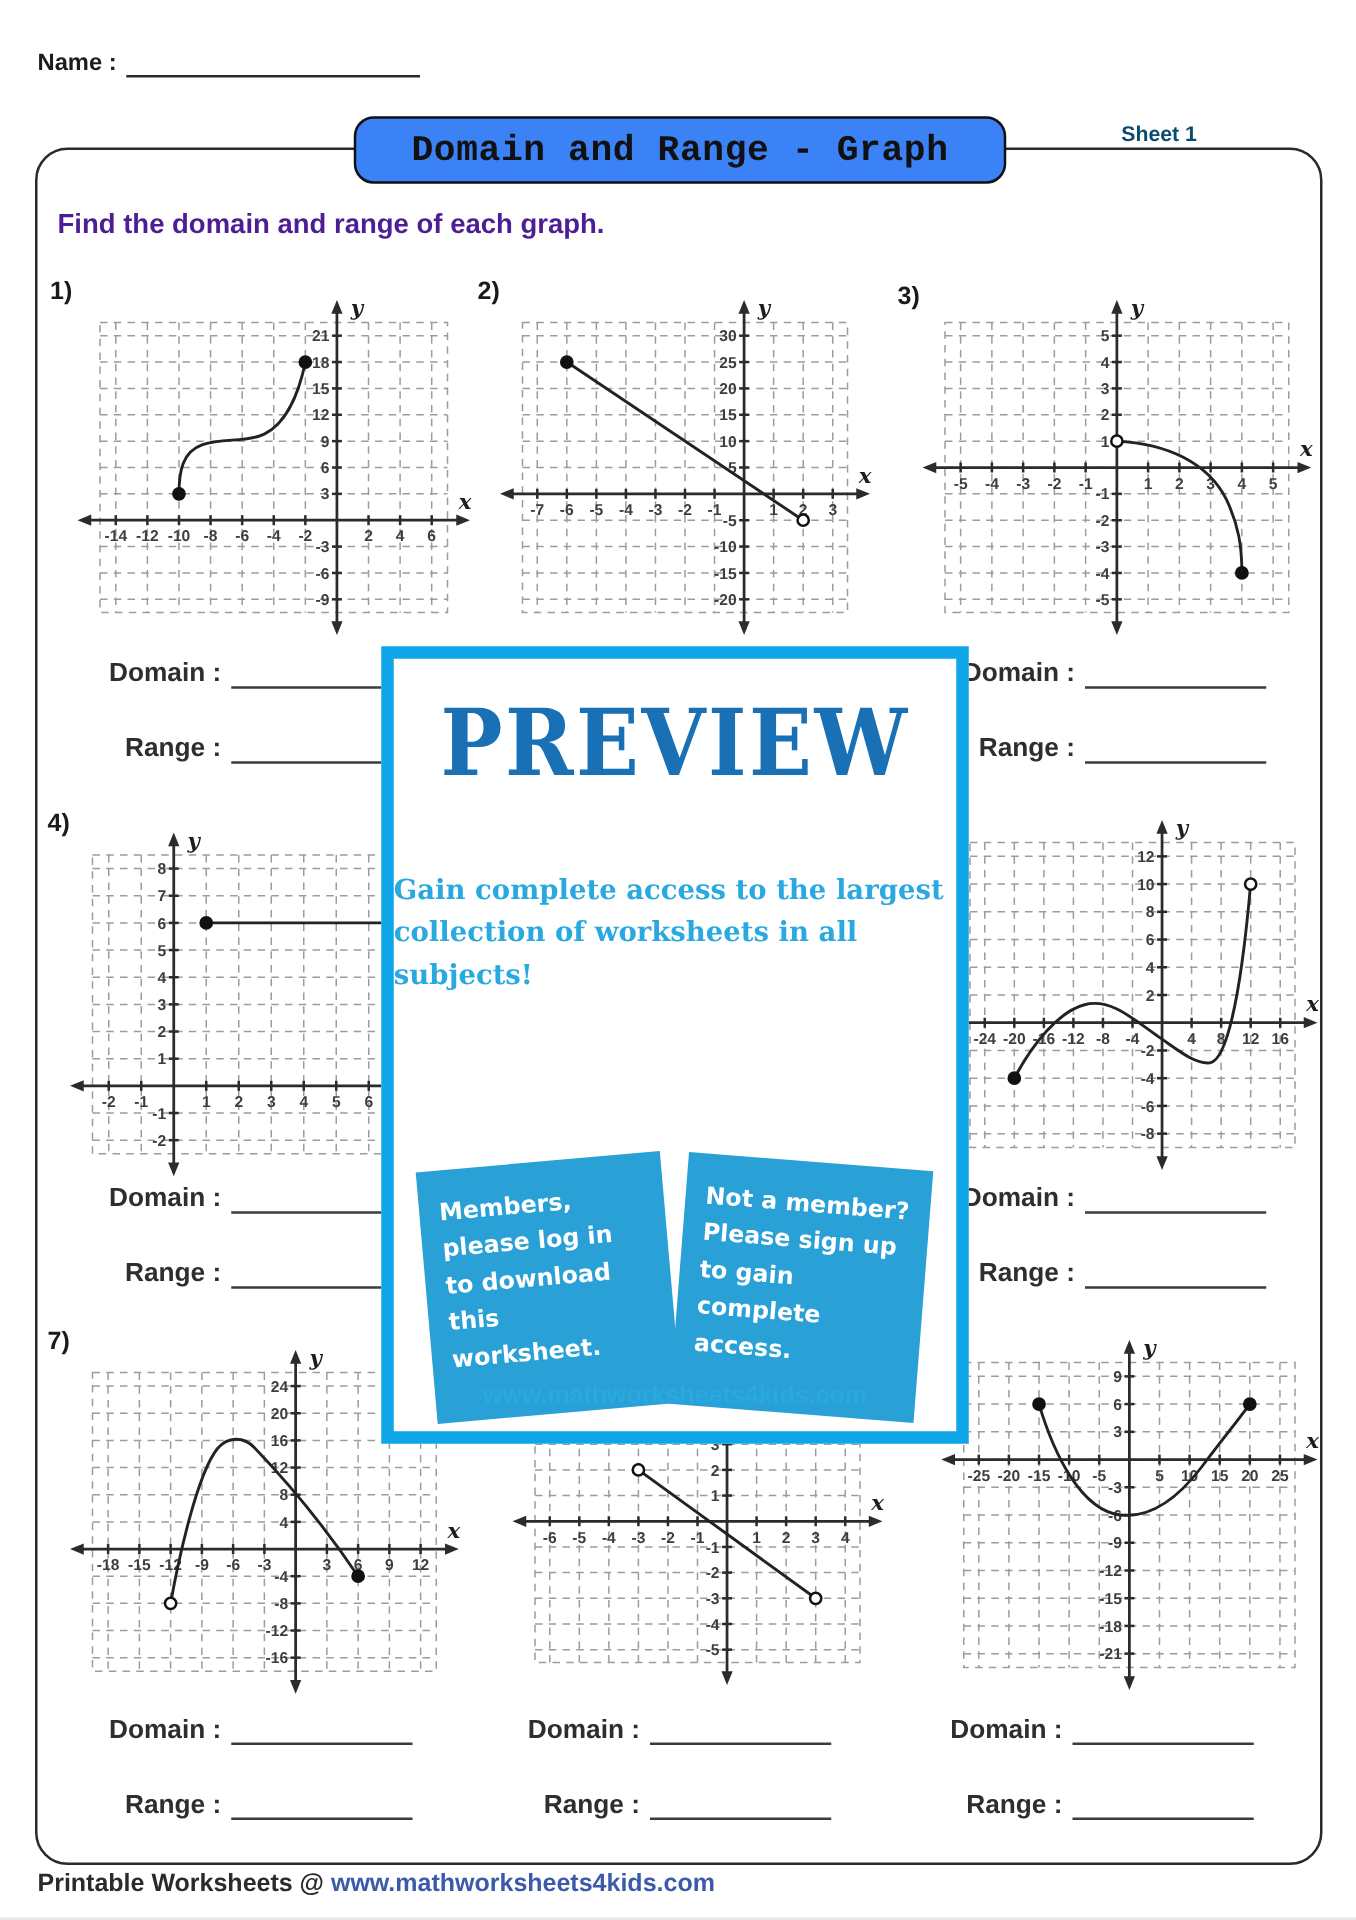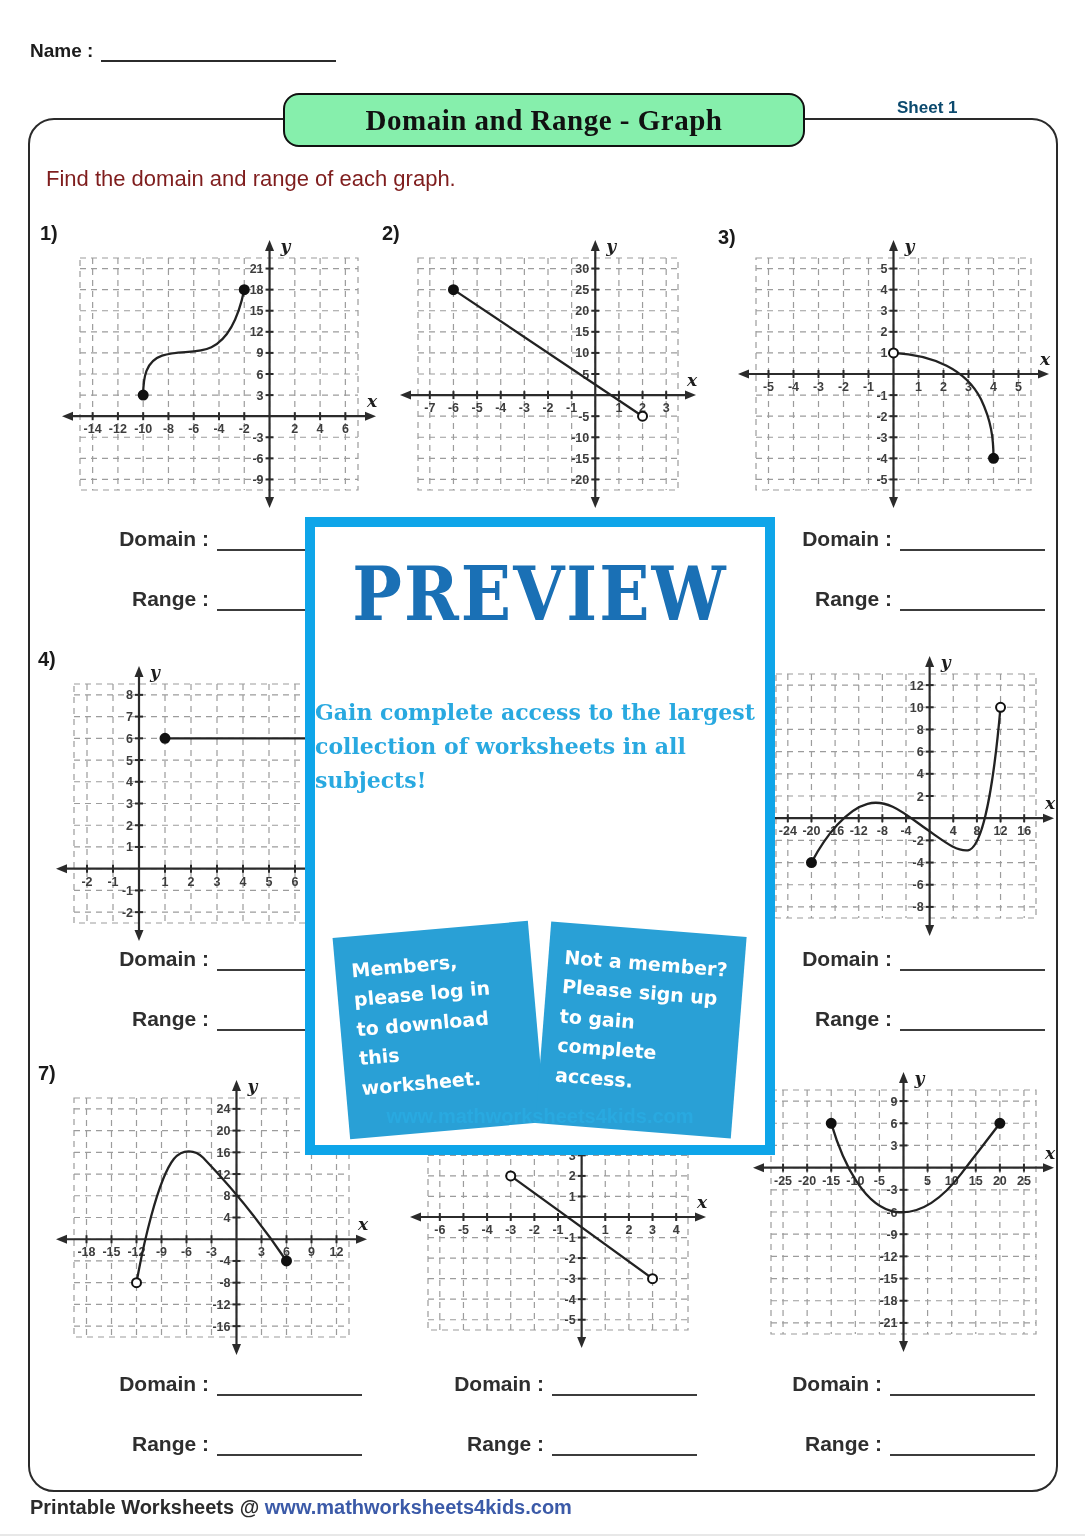--- a/index.html
+++ b/index.html
@@ -8,34 +8,34 @@
 
   
   .name-row{position:absolute;left:30px;top:38px;font-size:19px;color:#1c1c1c;font-weight:600;}
   .name-line{display:inline-block;width:235px;border-bottom:2px solid #2b2b2b;height:22px;margin-left:8px;vertical-align:bottom;}
   .sheet{position:absolute;left:897px;top:98px;font-size:17px;color:#0c4a6e;font-weight:600;}
 
   
   .frame{position:absolute;left:28px;top:118px;width:1026px;height:1370px;
          border:2.5px solid #2a2a2a;border-radius:26px;background:transparent;}
 
-  .title-banner{position:absolute;left:283px;top:93px;width:518px;height:50px;background:#86efac;
+  .title-banner{position:absolute;left:283px;top:93px;width:518px;height:50px;background:#3b82f6;
       border:2.5px solid #111;border-radius:16px;display:flex;align-items:center;justify-content:center;
-      font-family:Liberation Serif, serif;font-weight:bold;font-size:29px;color:#111;letter-spacing:.5px;z-index:3;}
-
-  .instruction{position:absolute;left:46px;top:166px;font-size:22px;color:#7f1d1d;font-weight:400;}
+      font-family:Liberation Mono, monospace;font-weight:bold;font-size:29px;color:#111;letter-spacing:.5px;z-index:3;}
+
+  .instruction{position:absolute;left:46px;top:166px;font-size:22px;color:#4c1d95;font-weight:700;}
 
   
   .graph{position:absolute;}
   .gnum{position:absolute;left:0;top:0;font-size:20px;font-weight:700;color:#1a1a1a;}
   .graph svg{position:absolute;overflow:visible;}
 
   
   .answers{position:absolute;}
-  .arow{display:flex;align-items:flex-end;margin-bottom:32px;height:28px;margin-left:32px;}
+  .arow{display:flex;align-items:flex-end;margin-bottom:32px;height:28px;}
   .alabel{display:inline-block;width:92px;text-align:right;font-size:21px;color:#2e2e2e;font-weight:600;margin-right:8px;}
   .aline{display:inline-block;width:145px;border-bottom:2px solid #3c3c3c;height:26px;}
 
   
   .preview{position:absolute;left:305px;top:517px;width:470px;height:638px;box-sizing:border-box;
       background:#ffffff;border:10px solid #0ea5e9;z-index:30;}
   .pv-title{position:absolute;left:0;top:28px;width:100%;text-align:center;
       font-family:"DejaVu Serif", serif;font-weight:bold;font-size:66px;color:#1a70b5;
       letter-spacing:2px;transform:scale(1,1.12);}
   .pv-sub{position:absolute;left:0;top:168px;width:100%;text-align:left;

